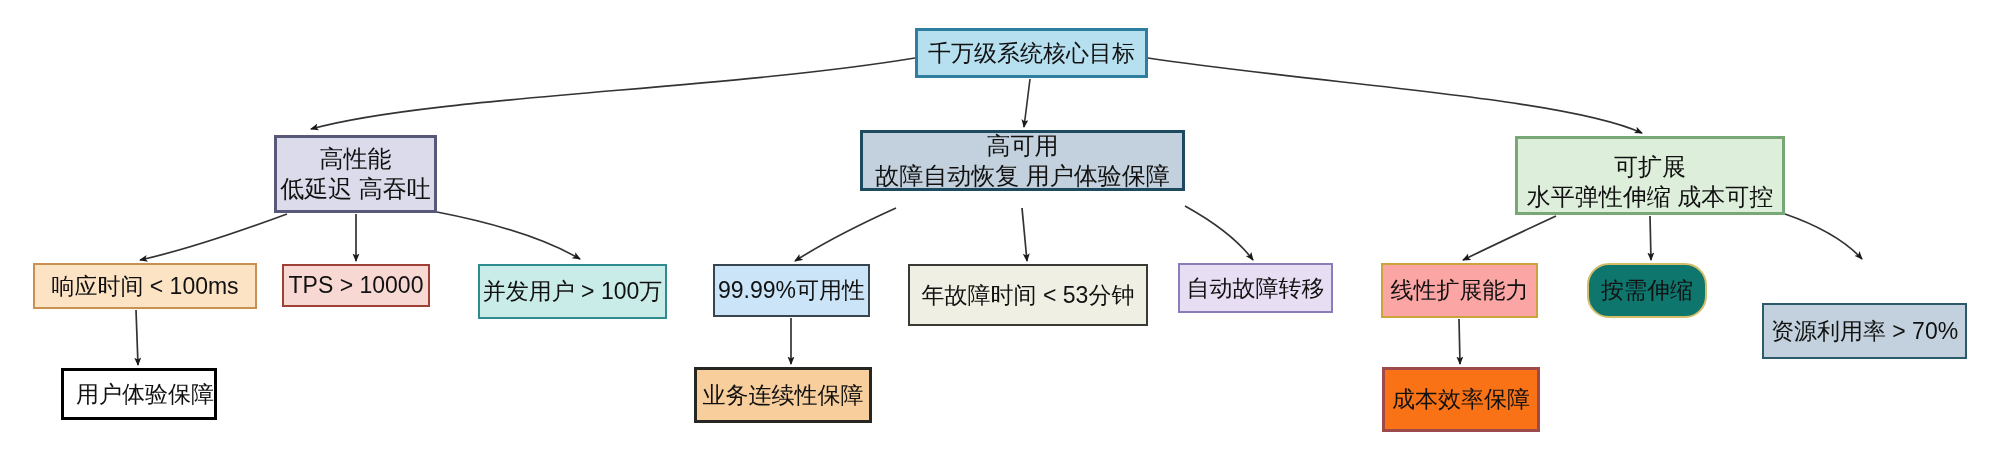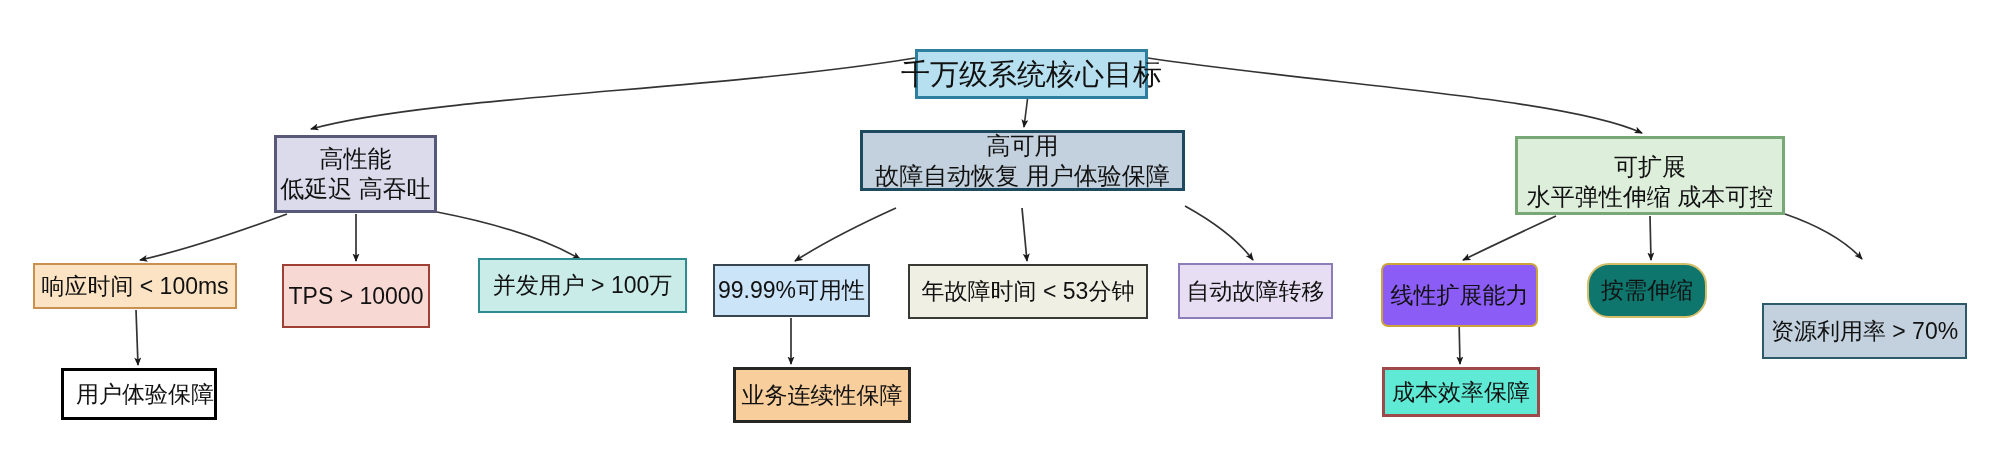--- a/index.html
+++ b/index.html
@@ -29,21 +29,21 @@
     align-items: center;
     justify-content: center;
     text-align: center;
     color: #111111;
     border-style: solid;
     border-width: 2px;
     background: #eeeeee;
     line-height: 1.25;
     white-space: nowrap;
   }
-  .node.lvl0 { border-width: 3px; font-size: 29px; margin-top: 21px; }
+  .node.lvl0 { border-width: 3px; font-size: 23px; }
   .node.lvl1 { border-width: 3px; font-size: 24px; }
   .node.leaf { border-width: 2px; font-size: 23px; }
   .node.thick { border-width: 3px; }
   .lbl { pointer-events: none; }
   path.edge {
     fill: none;
     stroke: #333333;
     stroke-width: 1.7px;
   }
 </style>
@@ -87,61 +87,61 @@
   <div class="node lvl1" style="left: 860px; top: 130px; width: 325px; height: 61px; background-color: rgb(194, 209, 221); border-color: rgb(29, 74, 95);">
     <div class="lbl">高可用</div>
     <div class="lbl">故障自动恢复 用户体验保障</div>
   </div>
 
   <div class="node lvl1" style="left: 1515px; top: 136px; width: 270px; height: 79px; background-color: rgb(221, 239, 219); border-color: rgb(121, 168, 119); justify-content: flex-end;">
     <div class="lbl">可扩展</div>
     <div class="lbl">水平弹性伸缩 成本可控</div>
   </div>
 
-  <div class="node leaf" style="left: 33px; top: 263px; width: 204px; height: 46px; background-color: rgb(251, 227, 196); border-color: rgb(201, 144, 79);">
+  <div class="node leaf" style="left: 33px; top: 263px; width: 224px; height: 46px; background-color: rgb(251, 227, 196); border-color: rgb(201, 144, 79);">
     <div class="lbl">响应时间 &lt; 100ms</div>
   </div>
 
-  <div class="node leaf" style="left: 282px; top: 264px; width: 148px; height: 64px; background-color: rgb(247, 216, 210); border-color: rgb(158, 64, 54);">
+  <div class="node leaf" style="left: 282px; top: 264px; width: 148px; height: 43px; background-color: rgb(247, 216, 210); border-color: rgb(158, 64, 54);">
     <div class="lbl">TPS &gt; 10000</div>
   </div>
 
-  <div class="node leaf" style="left: 478px; top: 258px; width: 209px; height: 55px; background-color: rgb(201, 236, 232); border-color: rgb(46, 139, 143);">
+  <div class="node leaf" style="left: 478px; top: 264px; width: 189px; height: 55px; background-color: rgb(201, 236, 232); border-color: rgb(46, 139, 143);">
     <div class="lbl">并发用户 &gt; 100万</div>
   </div>
 
   <div class="node leaf" style="left: 713px; top: 264px; width: 157px; height: 53px; background-color: rgb(203, 228, 248); border-color: rgb(54, 69, 79);">
     <div class="lbl">99.99%可用性</div>
   </div>
 
-  <div class="node leaf" style="left: 908px; top: 264px; width: 240px; height: 55px; background-color: rgb(240, 239, 227); border-color: rgb(58, 58, 53);">
+  <div class="node leaf" style="left: 908px; top: 264px; width: 240px; height: 62px; background-color: rgb(240, 239, 227); border-color: rgb(58, 58, 53);">
     <div class="lbl">年故障时间 &lt; 53分钟</div>
   </div>
 
-  <div class="node leaf" style="left: 1178px; top: 263px; width: 155px; height: 56px; background-color: rgb(231, 222, 243); border-color: rgb(140, 124, 184);">
+  <div class="node leaf" style="left: 1178px; top: 263px; width: 155px; height: 50px; background-color: rgb(231, 222, 243); border-color: rgb(140, 124, 184);">
     <div class="lbl">自动故障转移</div>
   </div>
 
-  <div class="node leaf" style="left: 1381px; top: 263px; width: 157px; height: 64px; background-color: #8b5cf6; border-color: rgb(204, 164, 59); border-radius: 7px;">
+  <div class="node leaf" style="left: 1381px; top: 263px; width: 157px; height: 55px; background-color: #fca5a5; border-color: rgb(204, 164, 59);">
     <div class="lbl">线性扩展能力</div>
   </div>
 
   <div class="node leaf" style="left: 1587px; top: 263px; width: 120px; height: 55px; background-color: #0f766e; border-color: rgb(212, 190, 104); border-radius: 22px;">
     <div class="lbl">按需伸缩</div>
   </div>
 
   <div class="node leaf" style="left: 1762px; top: 263px; width: 205px; height: 56px; background-color: rgb(194, 209, 221); border-color: rgb(44, 90, 107); margin-top: 40px;">
     <div class="lbl">资源利用率 &gt; 70%</div>
   </div>
 
   <div class="node leaf thick" style="left: 61px; top: 368px; width: 156px; height: 52px; background-color: rgb(255, 255, 255); border-color: rgb(0, 0, 0); align-items: flex-end;">
     <div class="lbl">用户体验保障</div>
   </div>
 
-  <div class="node leaf thick" style="left: 733px; top: 367px; width: 178px; height: 56px; background-color: rgb(248, 206, 156); border-color: rgb(38, 38, 34);">
+  <div class="node leaf thick" style="left: 694px; top: 367px; width: 178px; height: 56px; background-color: rgb(248, 206, 156); border-color: rgb(38, 38, 34);">
     <div class="lbl">业务连续性保障</div>
   </div>
 
-  <div class="node leaf thick" style="left: 1382px; top: 367px; width: 158px; height: 50px; background-color: #5eead4; border-color: rgb(158, 74, 74);">
+  <div class="node leaf thick" style="left: 1382px; top: 367px; width: 158px; height: 65px; background-color: #f97316; border-color: rgb(158, 74, 74);">
     <div class="lbl">成本效率保障</div>
   </div>
 
 </div>
 
 </body></html>

